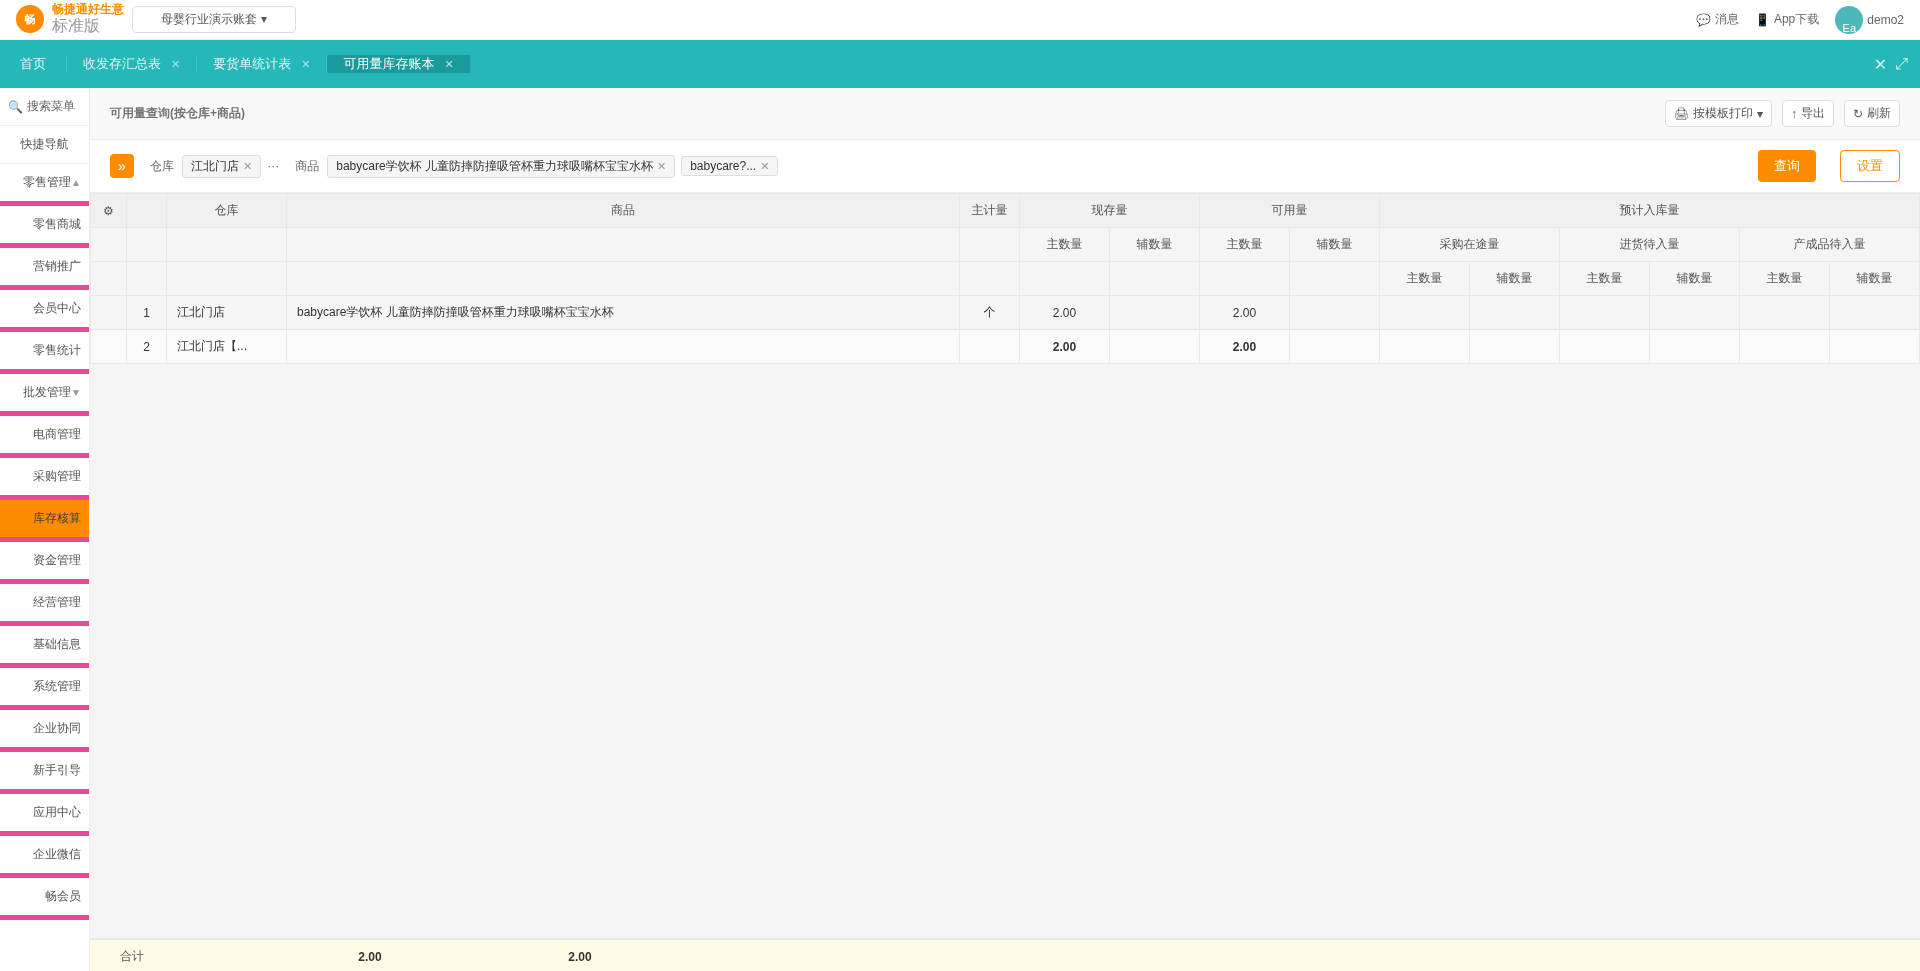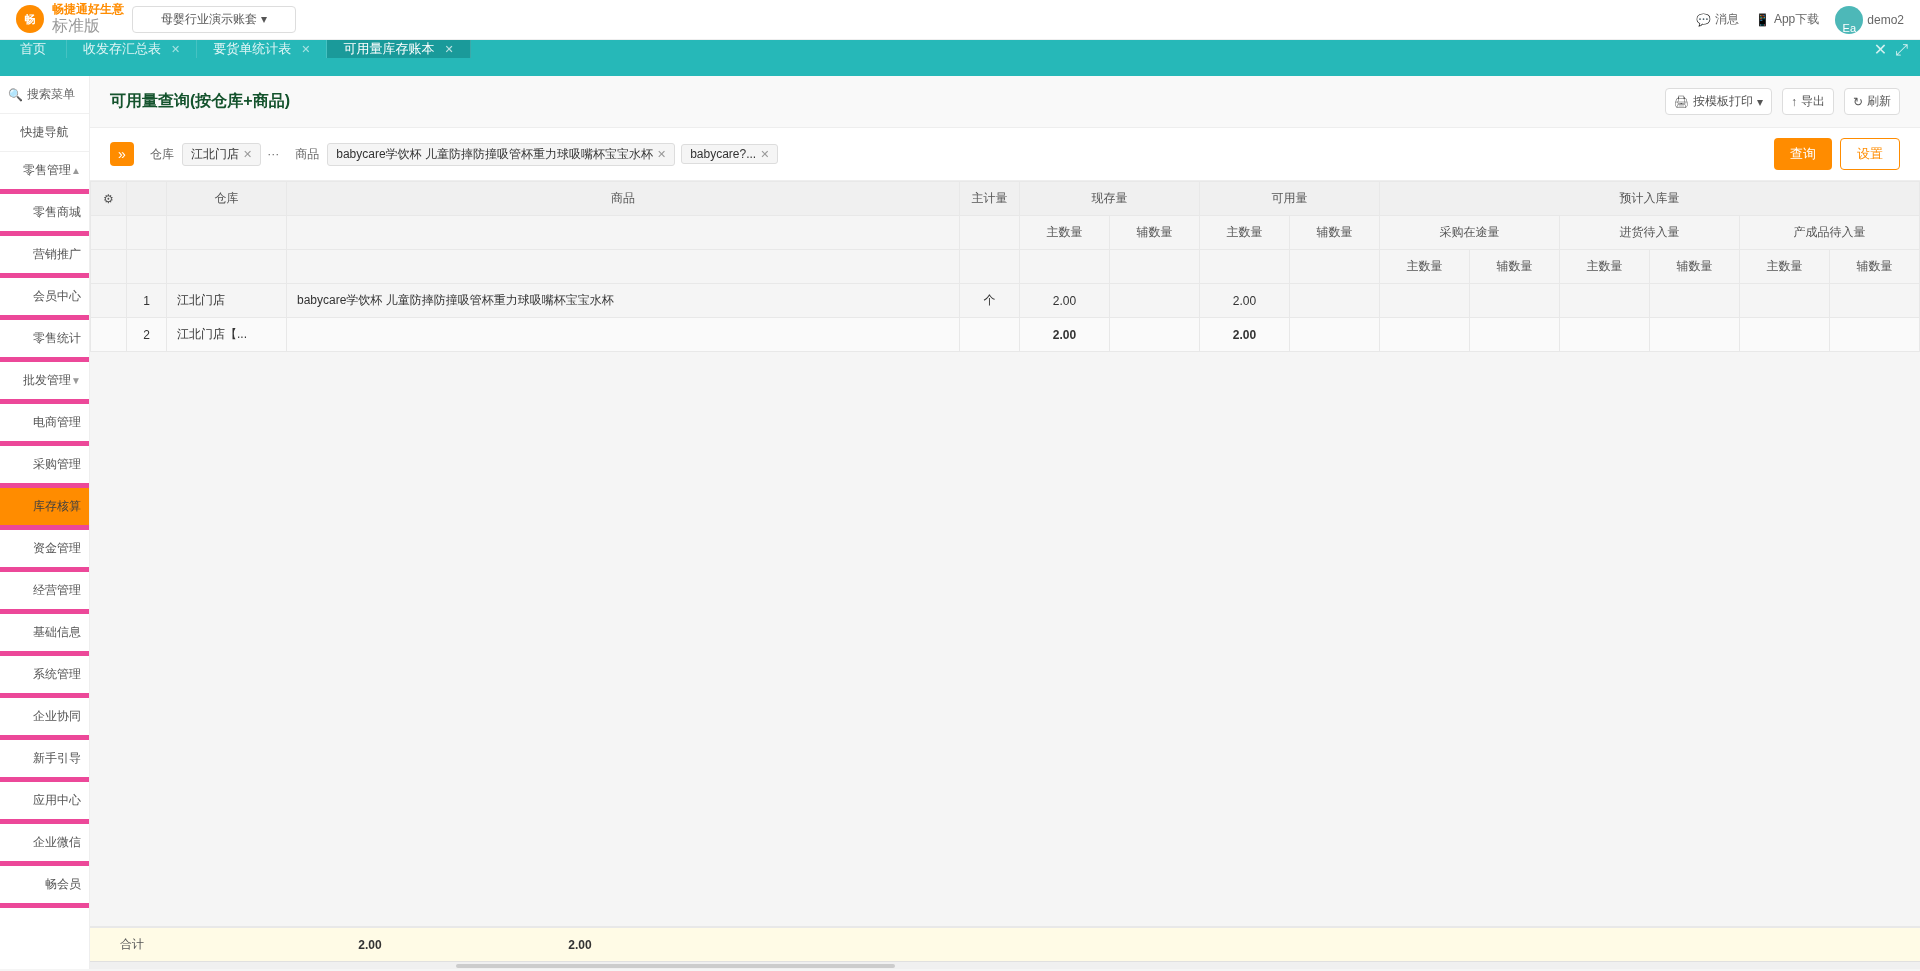--- a/index.html
+++ b/index.html
@@ -19,24 +19,24 @@
     .logo-icon { width: 28px; height: 28px; background: #ff8c00; border-radius: 50%; display: flex; align-items: center; justify-content: center; color: white; font-size: 11px; font-weight: bold; }
     .brand-text { font-size: 12px; color: #ff8c00; font-weight: bold; line-height: 1.2; }
     .brand-sub { font-size: 16px; color: #999; }
     .workspace-selector { display: flex; align-items: center; gap: 4px; padding: 4px 28px; border: 1px solid #ddd; border-radius: 4px; font-size: 12px; color: #555; cursor: pointer; min-width: 160px; }
     .top-bar-right { display: flex; align-items: center; gap: 16px; font-size: 12px; color: #666; }
     .top-bar-action { display: flex; align-items: center; gap: 4px; cursor: pointer; }
     .avatar { width: 28px; height: 28px; border-radius: 50%; background: #4db8b8; display: flex; align-items: flex-end; justify-content: center; color: white; font-size: 11px; }
 
     
     .tab-bar {
-      height: 36px;
+      height: 48px;
       background: #26b8b8;
       display: flex;
-      align-items: flex-start;
+      align-items: center;
     }
     .tab-item {
       display: flex;
       align-items: center;
       padding: 0 16px;
       font-size: 13px;
       color: rgba(255,255,255,0.85);
       cursor: pointer;
       gap: 6px;
       border-right: 1px solid rgba(255,255,255,0.15);
@@ -100,21 +100,21 @@
 
     
     .page-header {
       background: #f9f9f9;
       padding: 12px 20px;
       display: flex;
       align-items: center;
       justify-content: space-between;
       border-bottom: 1px solid #eee;
     }
-    .page-title { font-size: 16px; font-weight: bold; color: #14532d; }
+    .page-title { font-size: 12px; font-weight: bold; color: #737373; }
     .page-actions { display: flex; align-items: center; gap: 10px; }
     .action-btn { display: flex; align-items: center; gap: 4px; font-size: 12px; color: #555; cursor: pointer; padding: 4px 8px; border: 1px solid #ddd; border-radius: 4px; background: #fff; }
 
     
     .filter-bar {
       background: #fff;
       padding: 10px 20px;
       display: flex;
       align-items: center;
       gap: 16px;
@@ -132,21 +132,21 @@
       display: flex;
       align-items: center;
       justify-content: center;
     }
     .filter-group { display: flex; align-items: center; gap: 8px; }
     .filter-label { font-size: 12px; color: #666; white-space: nowrap; }
     .filter-tags { display: flex; align-items: center; gap: 6px; flex-wrap: wrap; }
     .filter-tag { background: #f5f5f5; border: 1px solid #ddd; border-radius: 3px; padding: 2px 8px; font-size: 12px; color: #333; display: flex; align-items: center; gap: 4px; }
     .filter-tag .remove { color: #999; cursor: pointer; font-size: 11px; }
     .filter-more { color: #666; font-size: 12px; cursor: pointer; }
-    .filter-actions { margin-left: auto; display: flex; gap: 8px; }
+    .filter-actions { margin-left: auto; display: flex; gap: 24px; }
     .btn-query { background: #ff8c00; color: #fff; border: none; padding: 6px 16px; border-radius: 4px; cursor: pointer; font-size: 13px; }
     .btn-setting { background: #fff; color: #ff8c00; border: 1px solid #ff8c00; padding: 6px 16px; border-radius: 4px; cursor: pointer; font-size: 13px; }
 
     
     .table-container { flex: 1; overflow: auto; padding: 0; }
     .data-table { width: 100%; border-collapse: collapse; font-size: 12px; }
     .data-table th, .data-table td { border: 1px solid #e8e8e8; padding: 8px 10px; text-align: center; white-space: nowrap; }
     .data-table thead tr th { background: #f5f5f5; color: #555; font-weight: normal; }
     .data-table thead tr:first-child th { background: #f0f0f0; }
     .data-table tbody tr:nth-child(even) { background: #fafafa; }

